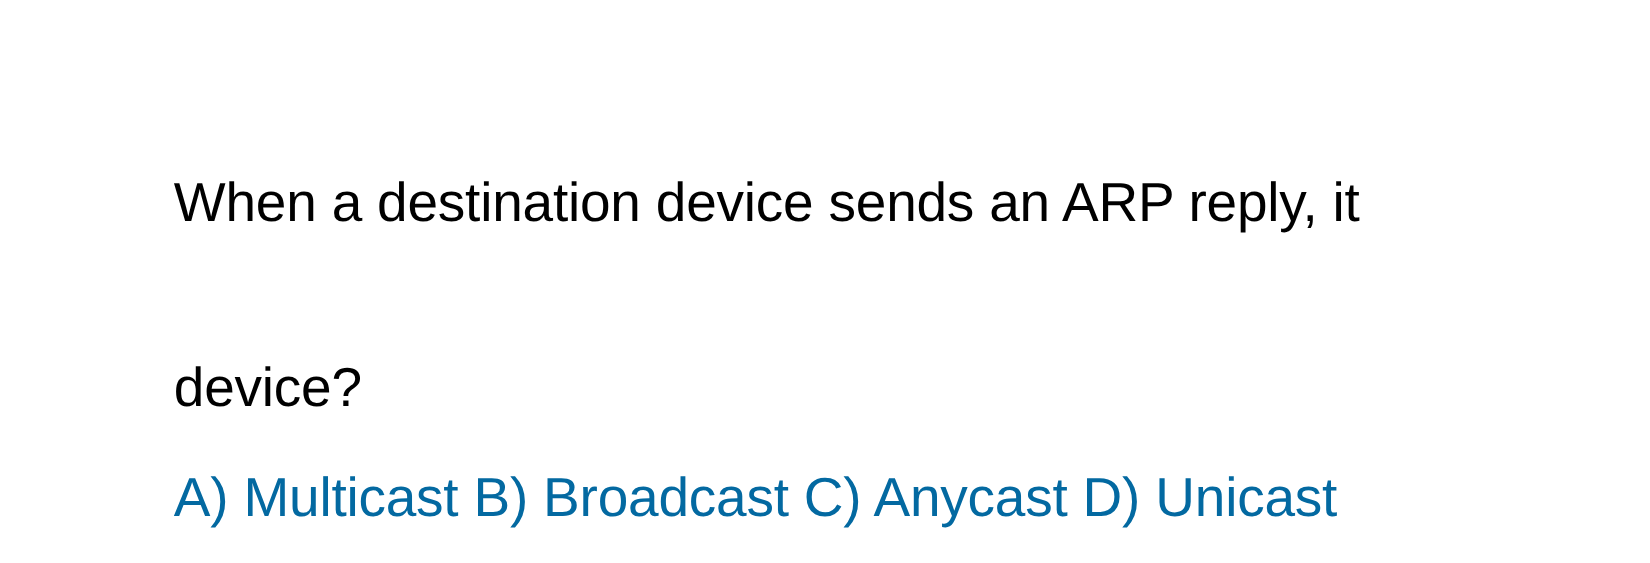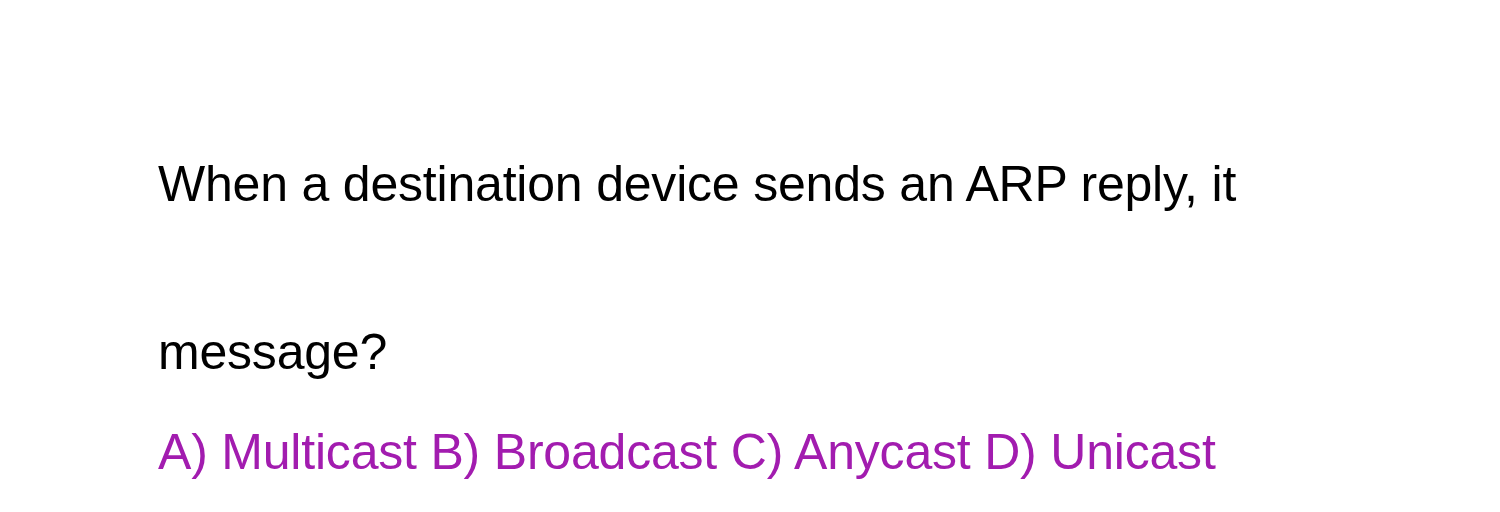--- a/index.html
+++ b/index.html
@@ -20,31 +20,31 @@
     .question-text {
       font-size: 50px;
       line-height: 1.68;
       color: #000000;
       font-weight: 400;
       letter-spacing: -0.2px;
     }
     .options-text {
       font-size: 50px;
       line-height: 1.68;
-      color: #a21caf;
+      color: #0369a1;
       font-weight: 400;
       letter-spacing: -0.2px;
       margin-top: 2px;
     }
   </style>
 </head>
 <body>
 
 <div class="container">
   <div class="question-text">
     <span>When a destination device sends an ARP reply, it</span><br>
     <br>
-    <span>message?</span>
+    <span>device?</span>
   </div>
   <div class="options-text">
     <span>A) Multicast B) Broadcast C) Anycast D) Unicast</span>
   </div>
 </div>
 
 </body></html>

